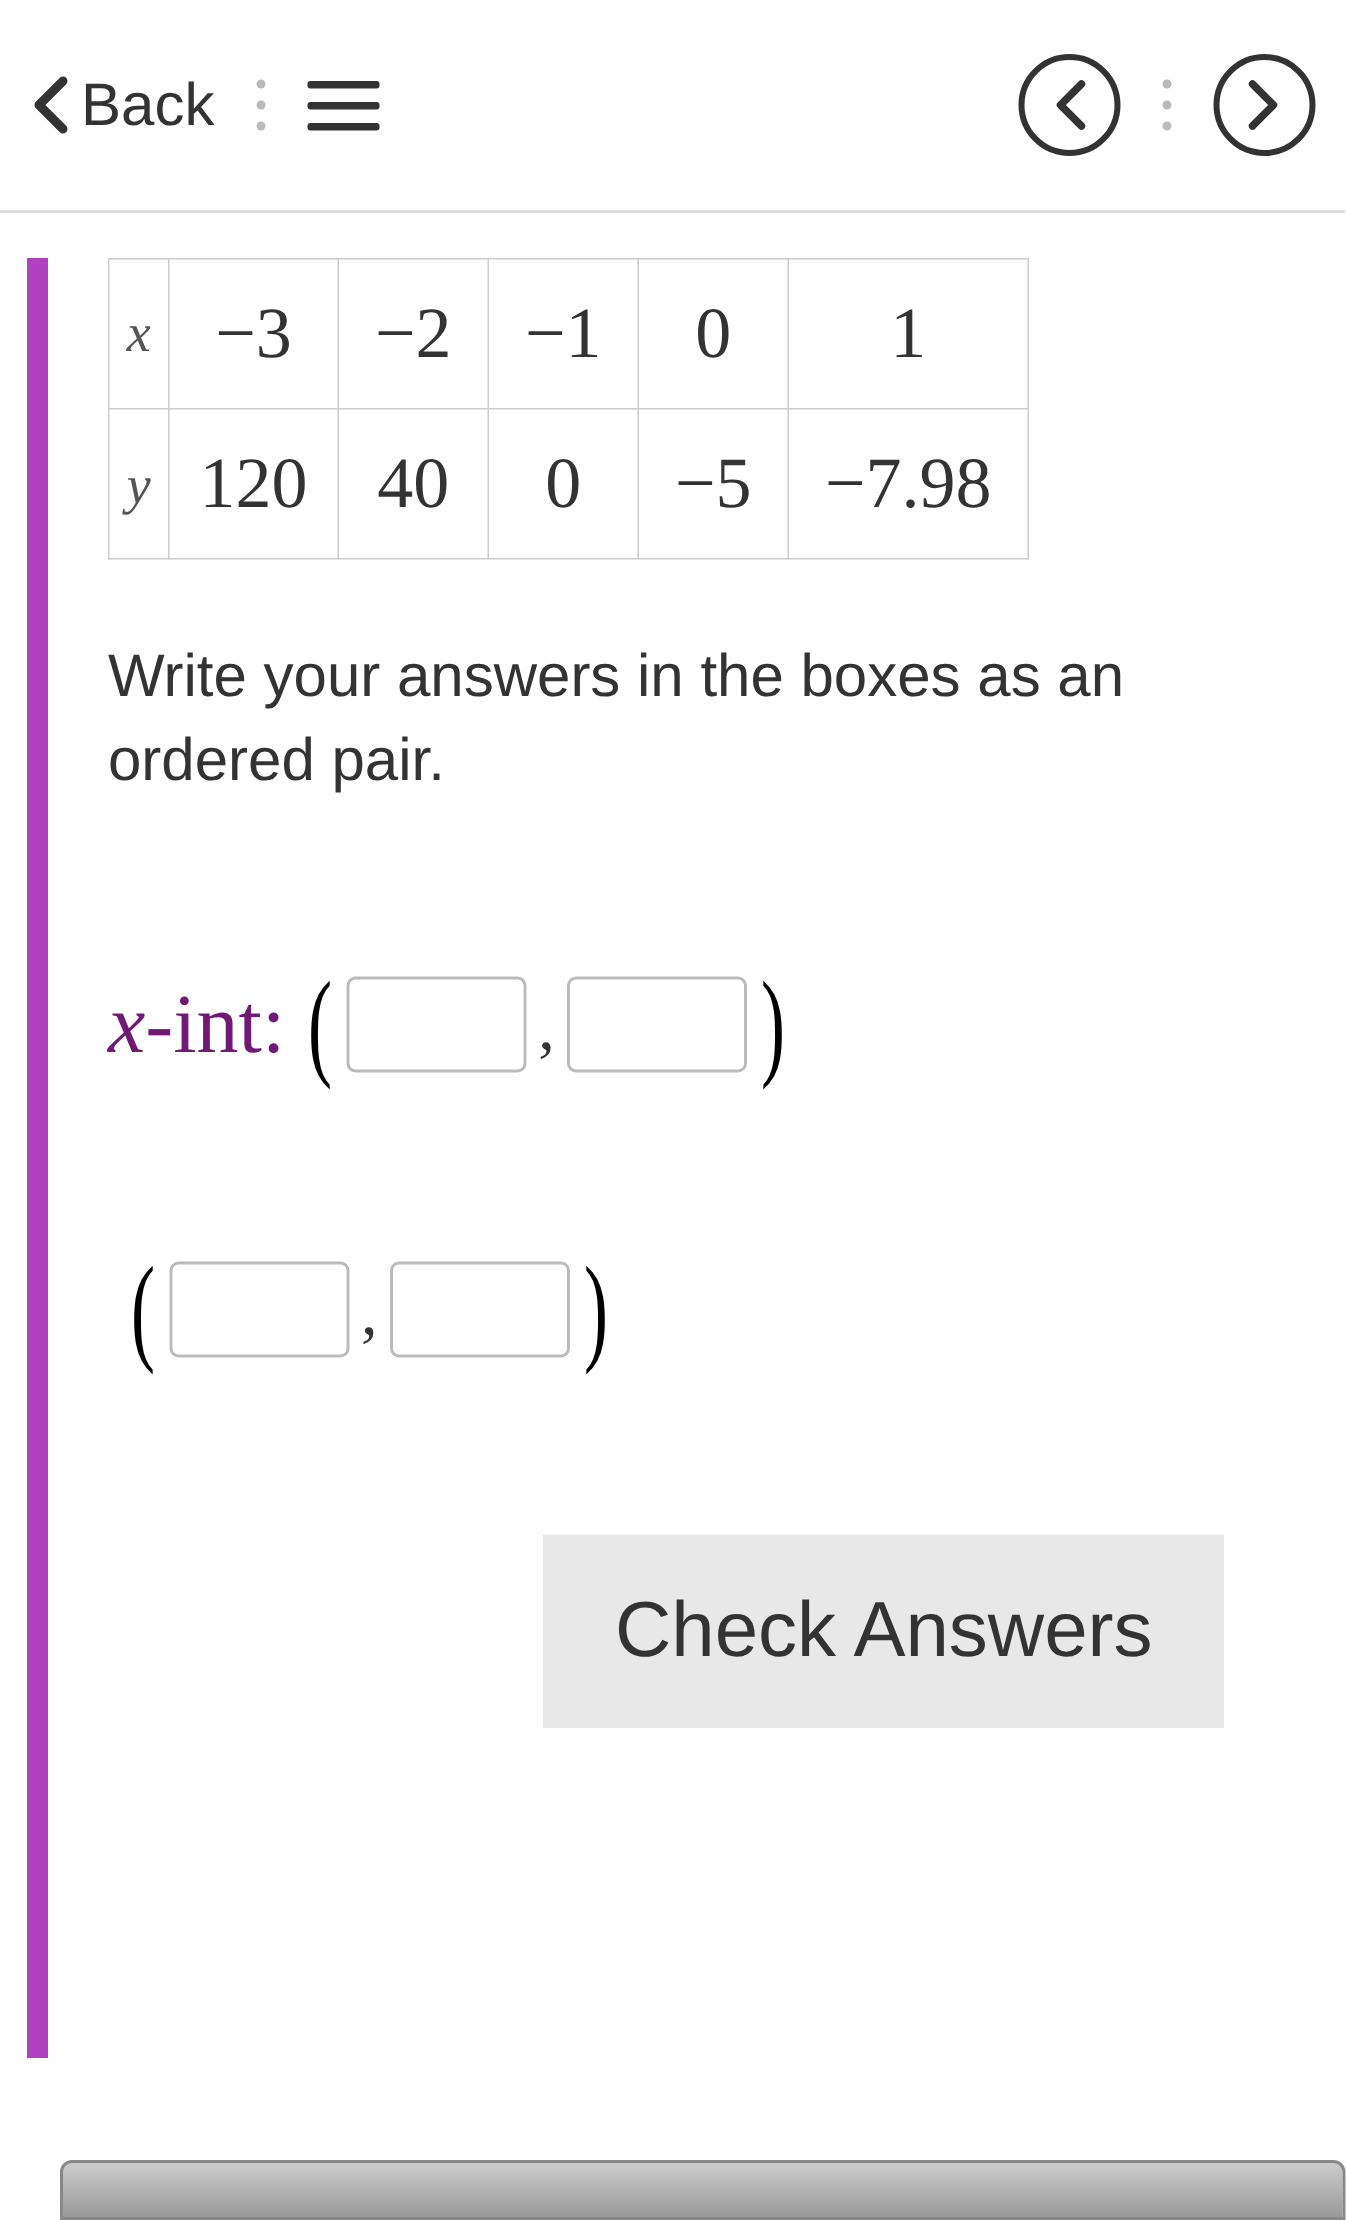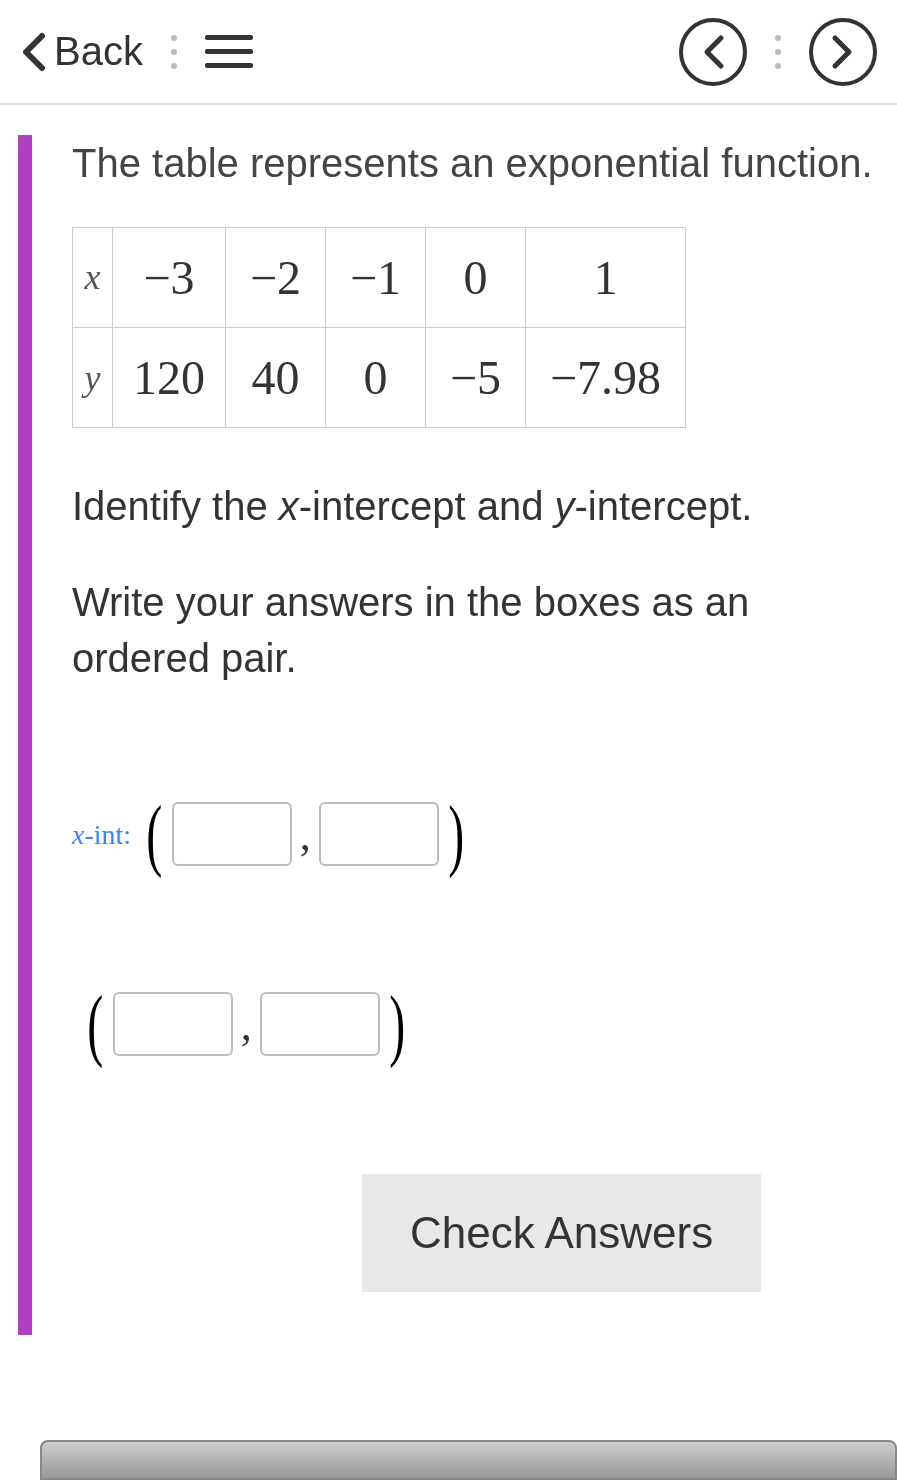--- a/index.html
+++ b/index.html
@@ -9,21 +9,21 @@
       width: 897px;
       height: 1480px;
       overflow: hidden;
     }
     .header {
       display: flex;
       align-items: center;
       padding: 18px 20px;
       border-bottom: 2px solid #ddd;
       background: #fff;
-      height: 105px;
+      height: 142px;
     }
     .back-btn {
       display: flex;
       align-items: center;
       font-size: 40px;
       color: #333;
       cursor: pointer;
     }
     .back-btn svg { margin-right: 8px; }
     .vdots {
@@ -102,23 +102,23 @@
     .prompt1 { margin-bottom: 40px; }
     .prompt2 { margin-bottom: 108px; }
     .italic { font-style: italic; }
     .answer-row {
       display: flex;
       align-items: center;
       margin-bottom: 110px;
       font-family: Georgia, "Times New Roman", serif;
     }
     .answer-label {
-      font-size: 28px;
+      font-size: 56px;
       font-style: italic;
-      color: #3b82f6;
+      color: #701a75;
     }
     .answer-label .norm { font-style: normal; }
     .paren {
       font-size: 80px;
       font-family: Georgia, serif;
       color: #000;
       line-height: 1;
       transform: scaleX(0.6);
       display: inline-block;
     }
@@ -134,21 +134,21 @@
     .comma {
       font-size: 44px;
       margin: 0 4px;
       align-self: flex-end;
       padding-bottom: 8px;
     }
     .check-btn {
       display: inline-block;
       background: #e8e8e8;
       padding: 28px 48px;
-      font-size: 44px;
+      font-size: 52px;
       color: #333;
       margin-left: 290px;
       cursor: pointer;
     }
     .bottom-bar {
       position: absolute;
       bottom: 0;
       left: 40px;
       right: 0;
       height: 40px;
@@ -191,21 +191,20 @@
   <div class="circle-btn">
     <svg width="28" height="36" viewBox="0 0 28 36">
       <polyline points="6,4 20,18 6,32" fill="none" stroke="#333" stroke-width="5" stroke-linecap="round" stroke-linejoin="round"></polyline>
     </svg>
   </div>
 </div>
 
 <div class="content-wrap">
   <div class="accent-bar"></div>
   <div class="content">
-    <div class="intro">The table represents an exponential function.</div>
 
     <table class="tbl">
       <tbody>
           <tr>
         <td class="row-label">x</td>
         <td>−3</td>
         <td>−2</td>
         <td>−1</td>
         <td>0</td>
         <td class="last-col">1</td>
@@ -214,23 +213,20 @@
         <td class="row-label">y</td>
         <td>120</td>
         <td>40</td>
         <td>0</td>
         <td>−5</td>
         <td class="last-col">−7.98</td>
       </tr>
     </tbody>
       </table>
 
-    <div class="prompt1">
-      <span>Identify the </span><span class="italic">x</span><span>-intercept and </span><span class="italic">y</span><span>-intercept.</span>
-    </div>
 
     <div class="prompt2">Write your answers in the boxes as an ordered pair.</div>
 
     <div class="answer-row">
       <span class="answer-label"><span>x</span><span class="norm">-int:</span></span>
       &nbsp;
       <span class="paren">(</span>
       <input class="input-box" type="text" style="">
       <span class="comma">,</span>
       <input class="input-box" type="text" style="">

